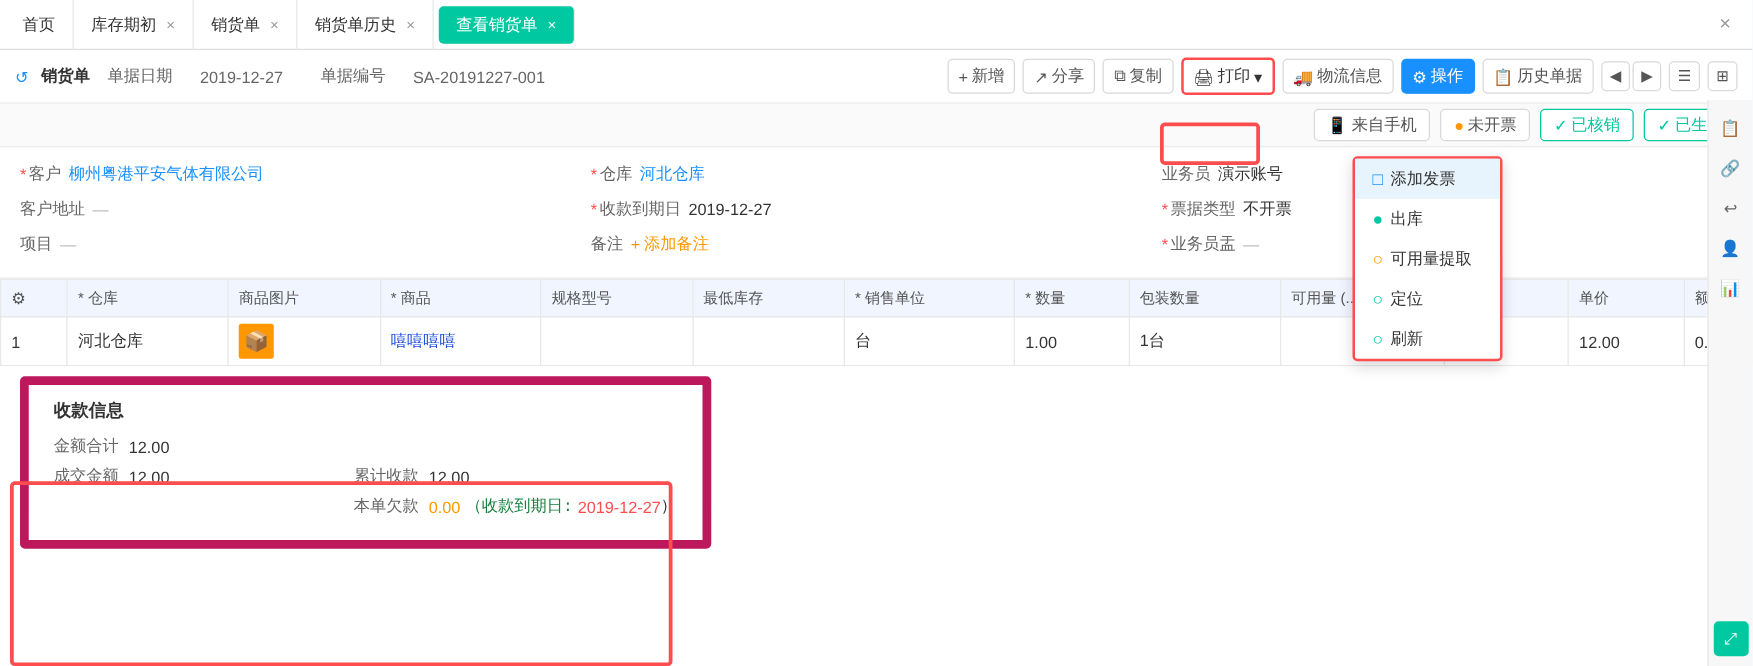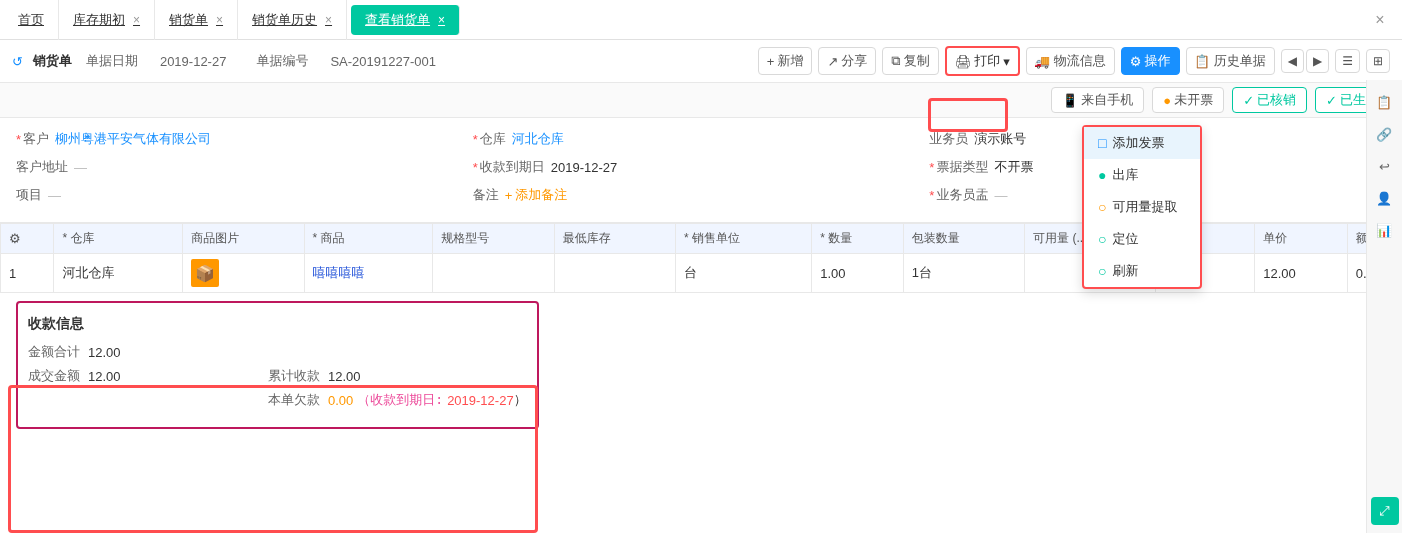--- a/index.html
+++ b/index.html
@@ -8,21 +8,20 @@
     
     .tab-bar {
       display: flex; align-items: center; background: #fff;
       border-bottom: 1px solid #e0e0e0; padding: 0 8px; height: 40px;
       position: relative;
     }
     .tab-item {
       display: flex; align-items: center; padding: 12px 14px; height: 40px;
       cursor: pointer; color: #333; font-size: 13px; border-right: 1px solid #e8e8e8;
       gap: 4px;
-      text-decoration: underline;
     }
     .tab-item:first-child { padding-left: 10px; }
     .tab-item .tab-close { color: #999; margin-left: 4px; font-size: 12px; cursor: pointer; }
     .tab-item.highlighted { background: #00c8a0; color: #fff; border-radius: 4px; margin: 0 4px; height: 30px; }
     .tab-item.highlighted .tab-close { color: #fff; }
     .tab-spacer { flex: 1; }
     .tab-close-btn {
       width: 28px; height: 28px; display: flex; align-items: center; justify-content: center;
       cursor: pointer; color: #999; font-size: 16px; border-radius: 4px;
     }
@@ -112,22 +111,22 @@
     tr.data-row td { background: #fff; }
     tr.subtotal-row td { background: #fff8e1; }
     .product-img {
       width: 28px; height: 28px; background: #ff9800;
       border-radius: 2px; display: flex; align-items: center;
       justify-content: center; color: #fff; font-size: 16px;
     }
 
     
     .payment-box {
-      border: 2px solid #be185d; border-radius: 4px;
-      margin: 8px 16px; padding: 12px 10px;
+      border: 7px solid #be185d; border-radius: 4px;
+      margin: 8px 16px; padding: 12px 20px;
       background: #fff; display: inline-block; min-width: 520px;
     }
     .payment-title { font-weight: bold; color: #333; margin-bottom: 10px; font-size: 14px; }
     .payment-row { display: flex; margin-bottom: 6px; }
     .payment-field { display: flex; align-items: center; min-width: 240px; }
     .payment-label { color: #666; margin-right: 8px; white-space: nowrap; }
     .payment-value { color: #333; }
     .payment-value.orange { color: #ff9800; }
     .payment-value.gray { color: #999; }
     .payment-date { color: #ff4d4f; }
@@ -384,21 +383,21 @@
       <div class="payment-field">
         <span class="payment-label">累计收款</span>
         <span class="payment-value">12.00</span>
       </div>
     </div>
     <div class="payment-row">
       <div class="payment-field"></div>
       <div class="payment-field">
         <span class="payment-label">本单欠款</span>
         <span class="payment-value orange">0.00</span>
-        <span class="payment-value" style="color:#ec4899;margin-left:4px;font-family:Liberation Mono, monospace;">（收款到期日:</span>
+        <span class="payment-value" style="color:#15803d;margin-left:4px;font-family:Liberation Mono, monospace;">（收款到期日:</span>
         <span class="payment-date" style="margin-left:4px;">2019-12-27</span>
         <span class="payment-value" style="color:#333;">）</span>
       </div>
     </div>
   </div>
 
   
   <div class="dropdown-menu">
     <div class="dropdown-item active">
       <span class="di-icon blue">□</span>

